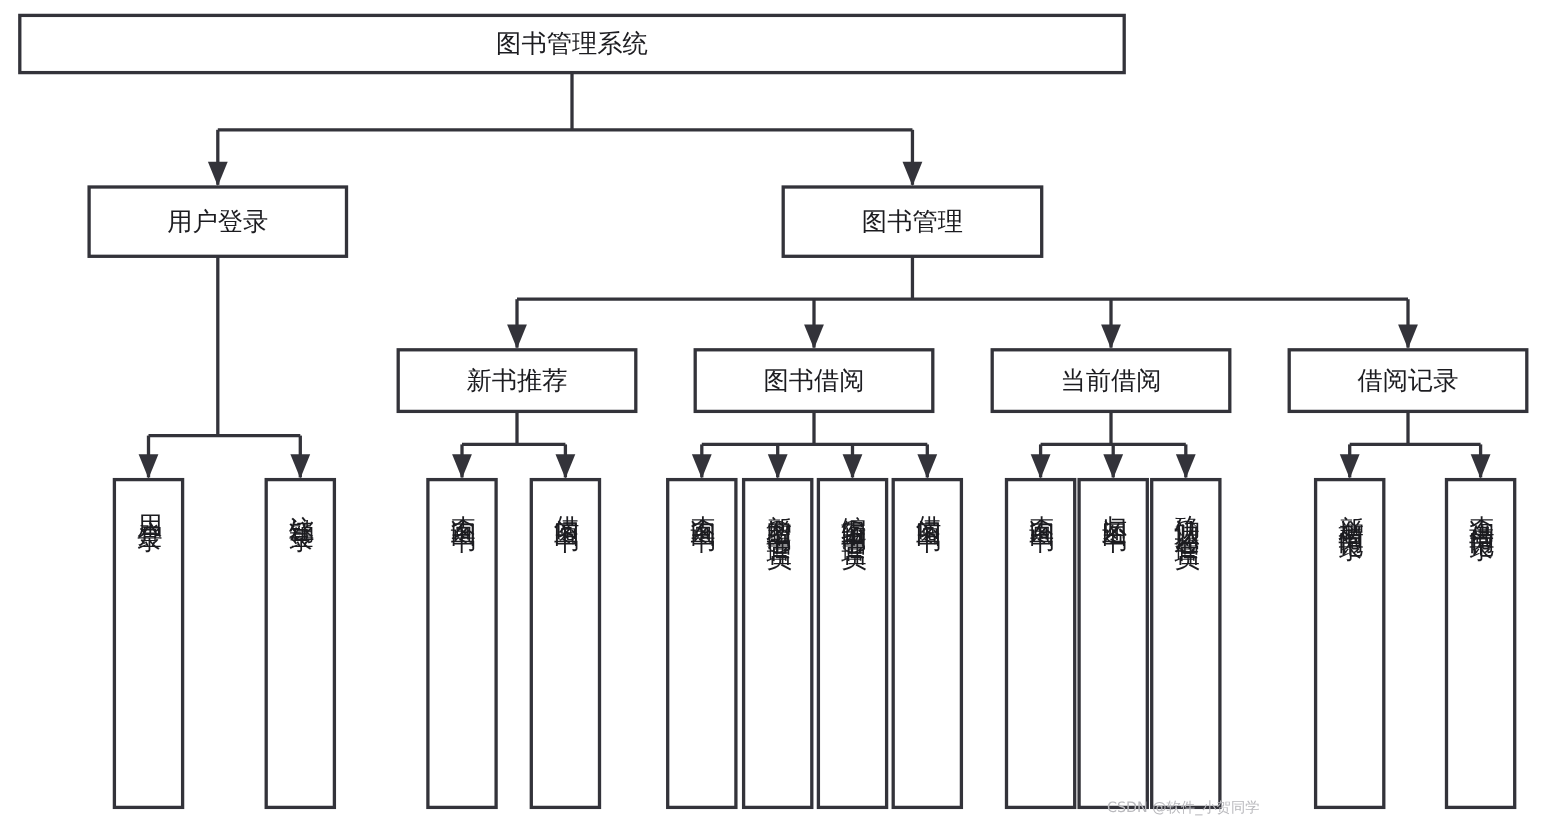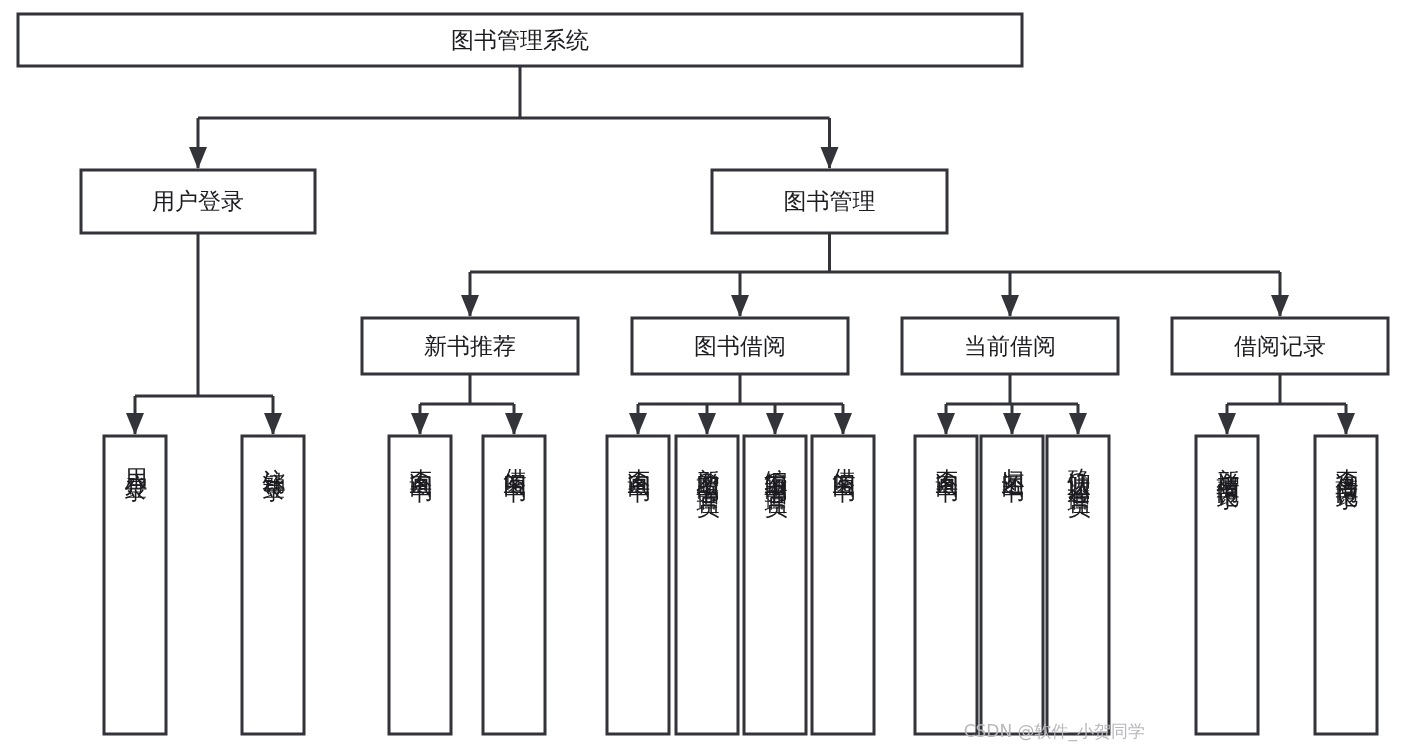--- a/index.html
+++ b/index.html
@@ -54,21 +54,21 @@
   }
   .arrow-head {
     fill: #33333a;
     stroke: none;
   }
   .watermark {
     position: absolute;
     right: 6px;
     bottom: 4px;
     font-family: "DejaVu Sans", "Liberation Sans", sans-serif;
-    font-size: 17px;
+    font-size: 13px;
     color: #b9b9bd;
     white-space: nowrap;
     user-select: none;
   }
 </style>
 </head>
 <body>
 
 <div id="diagram-root">
   <svg class="diagram-canvas" viewBox="0 0 1405 747" xmlns="http://www.w3.org/2000/svg">

